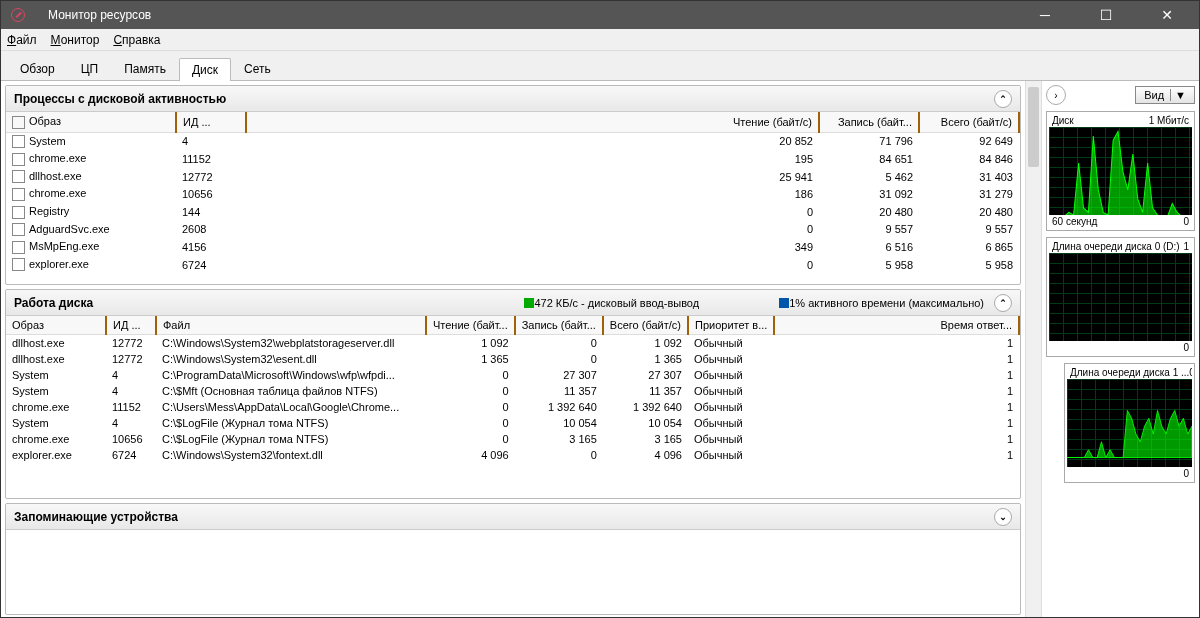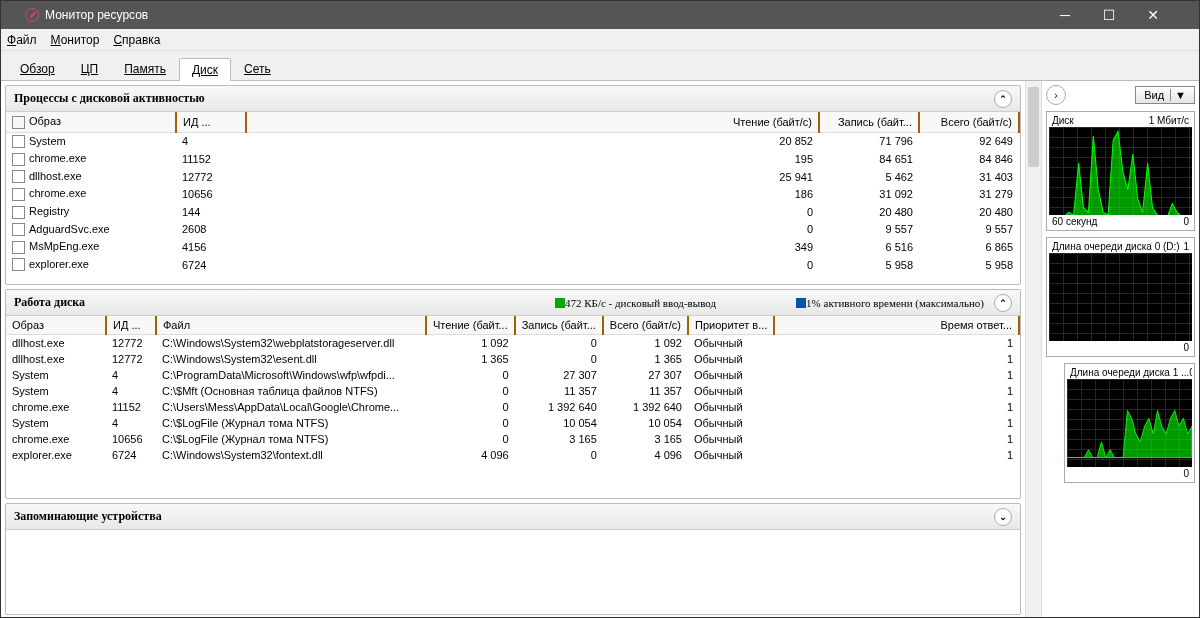--- a/index.html
+++ b/index.html
@@ -1,34 +1,34 @@
 <!DOCTYPE html>
 <html><head>
 <meta charset="utf-8">
 <style>
 * { box-sizing: border-box; margin: 0; padding: 0; }
 body { font-family: "Segoe UI", Tahoma, sans-serif; font-size: 12px; background: #fff; width: 1200px; height: 618px; overflow: hidden; border: 1px solid #333; }
-.titlebar { background: #555; color: #fff; height: 28px; display: flex; align-items: center; padding: 0 24px; }
+.titlebar { background: #555; color: #fff; height: 28px; display: flex; align-items: center; padding: 0 10px; gap: 17px; }
 .titlebar .icon { width: 14px; height: 14px; border: 1.5px solid #d46; border-radius: 50%; margin-right: 6px; position: relative; }
 .titlebar .icon::after { content: ""; position: absolute; width: 7px; height: 1.5px; background: #d46; top: 5px; left: 3px; transform: rotate(-45deg); }
 .titlebar .title { flex: 1; }
 .titlebar .winbtn { width: 44px; height: 28px; display: flex; align-items: center; justify-content: center; font-size: 14px; cursor: default; }
 .menubar { background: #f0f0f0; height: 22px; display: flex; align-items: center; padding: 0 6px; border-bottom: 1px solid #ddd; }
 .menubar span { margin-right: 14px; cursor: default; }
 .menubar u { text-decoration: underline; }
-.tabbar { background: #f0f0f0; height: 30px; display: flex; align-items: flex-end; padding: 0 6px; border-bottom: 1px solid #bbb; text-decoration: underline; }
+.tabbar { background: #f0f0f0; height: 30px; display: flex; align-items: flex-end; padding: 0 6px; border-bottom: 1px solid #bbb; }
 .tab { padding: 4px 12px; border: 1px solid transparent; border-bottom: none; cursor: default; }
 .tab.active { background: #fff; border-color: #bbb; border-radius: 2px 2px 0 0; position: relative; top: 1px; }
 .content { display: flex; height: calc(618px - 28px - 22px - 30px); }
 .left { flex: 1; overflow: hidden; padding: 4px; display: flex; flex-direction: column; gap: 4px; }
 .scroll-y { width: 16px; background: #f0f0f0; border-left: 1px solid #ddd; position: relative; }
 .scroll-y .thumb { position: absolute; left: 2px; right: 2px; top: 6px; height: 80px; background: #ccc; border-radius: 2px; }
 .right { width: 158px; background: #fff; padding: 4px; border-left: 1px solid #ddd; display: flex; flex-direction: column; gap: 6px; overflow: hidden; }
 .panel { border: 1px solid #bbb; border-radius: 2px; background: #fff; display: flex; flex-direction: column; overflow: hidden; }
-.panel-head { background: linear-gradient(#f8f8f8,#e8e8e8); height: 26px; display: flex; align-items: center; padding: 0 8px; border-bottom: 1px solid #ccc; font-weight: 600; gap: 10px; font-family: Liberation Serif, serif; }
+.panel-head { background: linear-gradient(#f8f8f8,#e8e8e8); height: 26px; display: flex; align-items: center; padding: 0 8px; border-bottom: 1px solid #ccc; font-weight: 600; gap: 10px; }
 .panel-head .ptitle { flex: 0 0 auto; }
 .panel-head .meta { font-weight: 400; font-size: 11px; display: flex; align-items: center; flex: 1; }
 .panel-head .sq { width: 10px; height: 10px; display: inline-block; }
 .panel-head .tog { width: 18px; height: 18px; border: 1px solid #aaa; border-radius: 50%; display: flex; align-items: center; justify-content: center; font-size: 9px; margin-left: auto; background: #fff; }
 .table { overflow: auto; font-size: 11px; }
 table { width: 100%; border-collapse: collapse; }
 th { background: #f8f8f8; border-bottom: 1px solid #ddd; border-right: 2px solid #a16207; text-align: left; padding: 3px 6px; font-weight: 400; white-space: nowrap; }
 th.r, td.r { text-align: right; }
 td { padding: 2px 6px; white-space: nowrap; }
 td.chk::before { content: ""; display: inline-block; width: 11px; height: 11px; border: 1px solid #888; vertical-align: middle; margin-right: 4px; }

